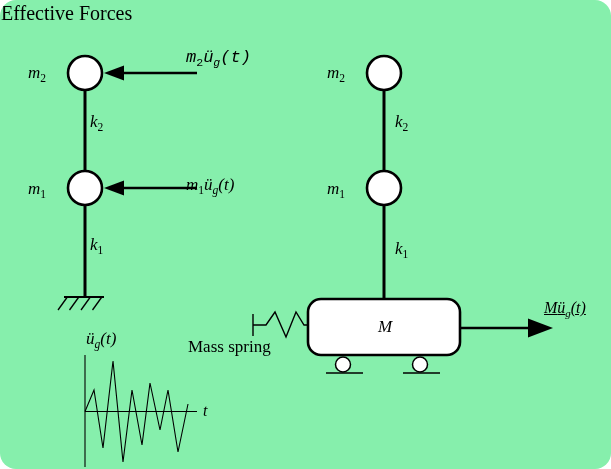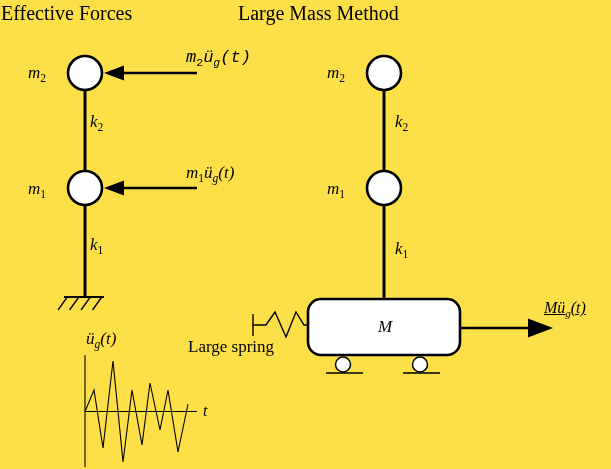--- a/index.html
+++ b/index.html
@@ -1,19 +1,19 @@
 <!DOCTYPE html>
 <html><head>
 <meta charset="utf-8">
 <style>
   html,body { margin:0; padding:0; background:#ffffff; }
   .stage {
     position:relative; width:611px; height:469px;
-    background:#fde047; overflow:hidden;
-    font-family:"Liberation Serif", serif; color:#000;
+    background:#86efac; overflow:hidden;
+    font-family:"Liberation Serif", serif; color:#000;border-radius:16px;
   }
   svg.artwork { position:absolute; left:0; top:0; }
   .title {
     position:absolute; font-size:20px; line-height:1.1;
     font-family:"Liberation Serif", serif; white-space:nowrap;
   }
   .lbl {
     position:absolute; font-size:17px; line-height:1;
     font-style:italic; white-space:nowrap;
   }
@@ -78,37 +78,36 @@
       <polyline stroke-width="1.4" fill="none" points="253,325 266,325 275,312 286,337 296,312 304,325 308,325"></polyline>
 
       <g>
         <line x1="460" y1="328" x2="529" y2="328" stroke-width="2.5"></line>
         <polygon points="553,328 528,318.5 528,337.5" fill="#000" stroke="none"></polygon>
       </g>
     </g>
   </svg>
 
   <div class="title" style="left:1px; top:2px;">Effective Forces</div>
-  <div class="title" style="left:238px; top:2px;">Large Mass Method</div>
 
   <div class="lbl" style="left:28px; top:64px; width:28px;"><span>m</span><sub class="snum">2</sub></div>
   <div class="lbl" style="left:28px; top:180px; width:28px;"><span>m</span><sub class="snum">1</sub></div>
   <div class="lbl" style="left:90px; top:113px;"><span>k</span><sub class="snum">2</sub></div>
   <div class="lbl" style="left:90px; top:236px;"><span>k</span><sub class="snum">1</sub></div>
 
   <div class="lbl" style="left:186px; top:49px;font-family:Liberation Mono, monospace;"><span>m</span><sub class="snum">2</sub><span>ü</span><sub class="ssub">g</sub><span>(t)</span></div>
-  <div class="lbl" style="left:186px; top:164px;"><span>m</span><sub class="snum">1</sub><span>ü</span><sub class="ssub">g</sub><span>(t)</span></div>
+  <div class="lbl" style="left:186px; top:176px;"><span>m</span><sub class="snum">1</sub><span>ü</span><sub class="ssub">g</sub><span>(t)</span></div>
 
   <div class="lbl" style="left:58px; top:330px;margin-left:28px;"><span>ü</span><sub class="ssub">g</sub><span>(t)</span></div>
   <div class="lbl" style="left:203px; top:403px; font-size:16px;"><span>t</span></div>
 
   <div class="lbl" style="left:327px; top:64px; width:28px;"><span>m</span><sub class="snum">2</sub></div>
   <div class="lbl" style="left:327px; top:180px; width:28px;"><span>m</span><sub class="snum">1</sub></div>
   <div class="lbl" style="left:395px; top:113px;"><span>k</span><sub class="snum">2</sub></div>
   <div class="lbl" style="left:395px; top:240px;"><span>k</span><sub class="snum">1</sub></div>
 
   <div class="lbl ctr" style="left:365px; top:318px; width:40px;"><span>M</span></div>
 
   <div class="lbl" style="left:544px; top:300px; font-size:16px;text-decoration:underline;"><span>M</span><span>ü</span><sub class="ssub">g</sub><span>(t)</span></div>
 
-  <div class="note" style="left:188px; top:338px;">Large spring</div>
+  <div class="note" style="left:188px; top:338px;">Mass spring</div>
 
 </div>
 
 </body></html>

